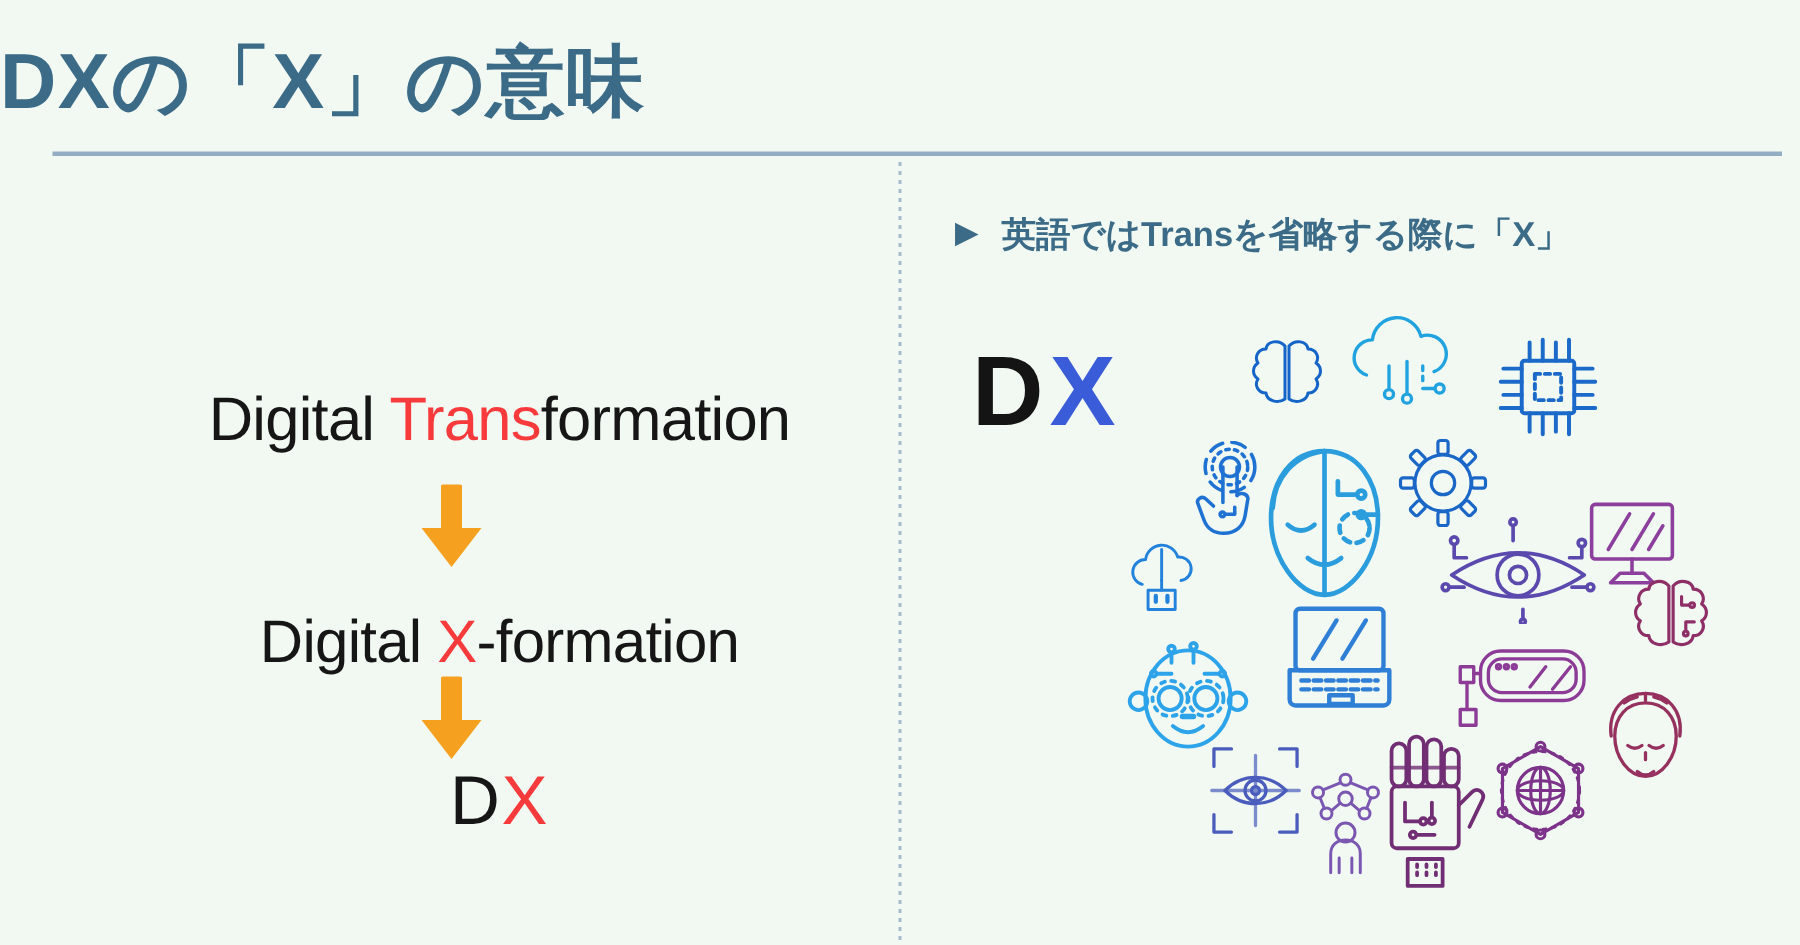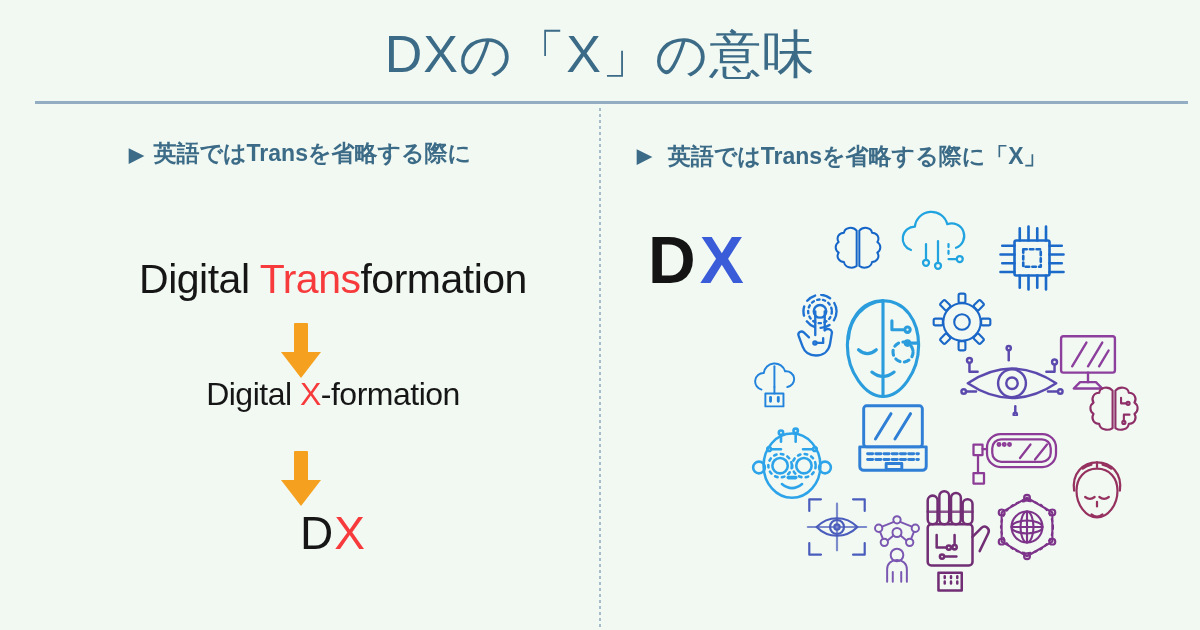--- a/index.html
+++ b/index.html
@@ -2,22 +2,22 @@
 <html><head>
 <meta charset="utf-8">
 <style>
   html,body{margin:0;padding:0;}
   .canvas{
     position:relative;width:1200px;height:630px;overflow:hidden;
     background:#f1f9f2;
     font-family:"Liberation Sans",sans-serif;
   }
   .page-title{
-    position:absolute;top:20px;left:0;width:1200px;text-align:center;
-    font-size:52px;font-weight:normal;color:#3c6b87;letter-spacing:1px;margin:0;
+    position:absolute;top:20px;left:0;width:1200px;text-align:left;
+    font-size:52px;font-weight:bold;color:#3c6b87;letter-spacing:1px;margin:0;
   }
   .title-rule{
     position:absolute;top:101px;left:35px;right:12px;height:3px;background:#93aec2;
   }
   .col-divider{
     position:absolute;left:599px;top:108px;height:522px;width:2px;
     background-image:repeating-linear-gradient(to bottom,#a7bccb 0 3px,transparent 3px 6px);
   }
   .col-heading{
     font-size:23px;font-weight:bold;color:#3c6b87;line-height:34px;
@@ -29,21 +29,21 @@
     position:absolute;top:139px;left:637px;display:flex;align-items:center;gap:16px;
   }
   .bullet{font-size:19px;margin-right:10px;}
   .right-heading .bullet{margin-right:0;}
   .step{
     position:absolute;left:0;width:600px;text-align:center;
     color:#161616;font-weight:normal;letter-spacing:-0.5px;margin-left:33px;
   }
   .step .hl{}
   .step1{top:256px;font-size:41px;}
-  .step2{top:376px;font-size:32px;}
+  .step2{top:406px;font-size:40px;}
   .step3{top:506px;font-size:46px;letter-spacing:1px;}
   .arrow{position:absolute;left:278px;width:46px;height:58px;}
   .arrow1{top:322px;}
   .arrow2{top:450px;}
   .dx-big{
     position:absolute;left:648px;top:222px;font-size:66px;font-weight:bold;
     letter-spacing:4px;color:#141414;
   }
   .icon-cluster{position:absolute;left:730px;top:188px;width:440px;height:440px;}
   .icon{position:absolute;}
@@ -56,23 +56,20 @@
 
   <h1 class="page-title" style="color: rgb(60, 107, 135);">DXの「X」の意味</h1>
 
   <div class="title-rule" style="background-color: rgb(147, 174, 194);"></div>
 
   <div class="col-divider"></div>
 
   <section>
 
     <div class="col-heading left-heading" style="color: rgb(60, 107, 135);">
-      <div>
-        <span class="bullet">▶</span><span>英語ではTransを省略する際に</span>
-      </div>
     </div>
 
     <div class="step step1">
       <span>Digital </span><span class="hl" style="color: rgb(247, 59, 61);">Trans</span><span>formation</span>
     </div>
 
     <div class="arrow arrow1" style="color: rgb(245, 161, 31);">
       <svg viewBox="0 0 46 58" fill="currentColor">
         <rect x="16" y="1" width="14" height="30" rx="1"></rect>
         <polygon points="3,30 43,30 23,56"></polygon>

